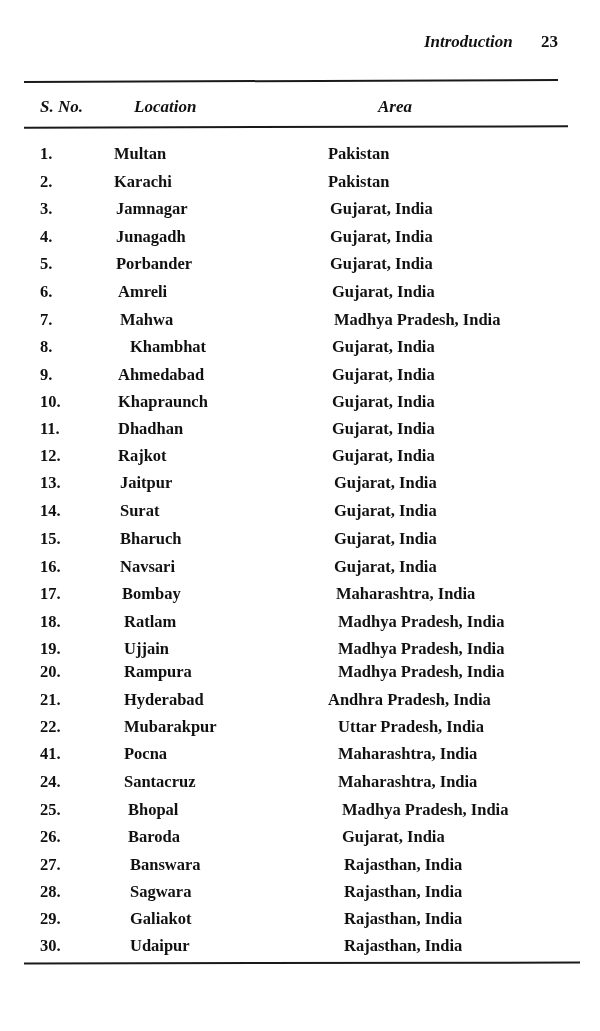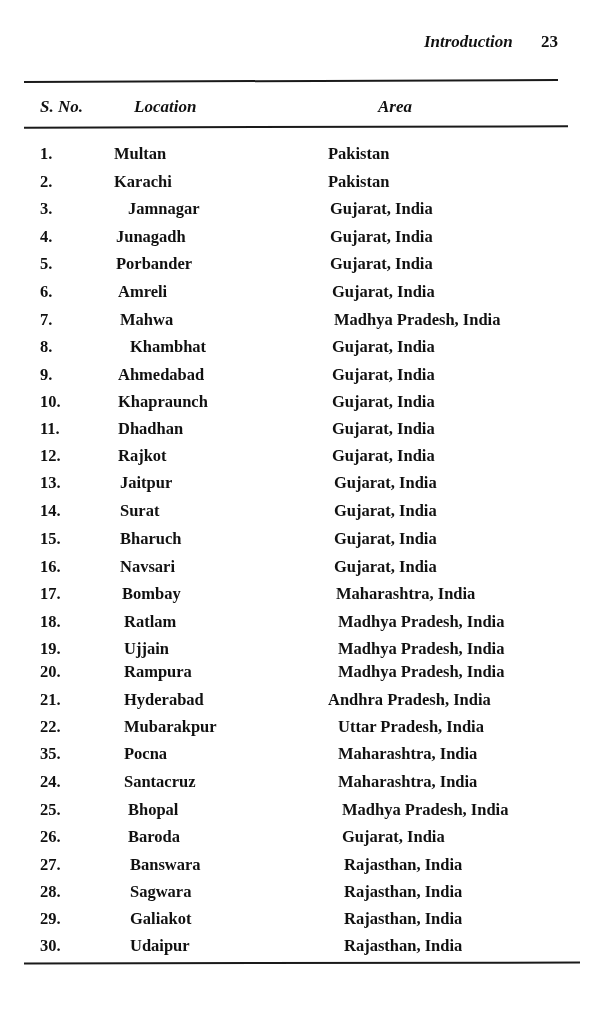--- a/index.html
+++ b/index.html
@@ -55,21 +55,21 @@
         <span class="loc" style="margin-left:0px">Multan</span>
         <span class="area" style="margin-left:0px">Pakistan</span>
       </div>
       <div class="row" style="top: 172px;">
         <span class="sno">2.</span>
         <span class="loc" style="margin-left:0px">Karachi</span>
         <span class="area" style="margin-left:0px">Pakistan</span>
       </div>
       <div class="row" style="top: 199px;">
         <span class="sno">3.</span>
-        <span class="loc" style="margin-left:14px">Jamnagar</span>
+        <span class="loc" style="margin-left:2px">Jamnagar</span>
         <span class="area" style="margin-left:2px">Gujarat, India</span>
       </div>
       <div class="row" style="top: 227px;">
         <span class="sno">4.</span>
         <span class="loc" style="margin-left:2px">Junagadh</span>
         <span class="area" style="margin-left:2px">Gujarat, India</span>
       </div>
       <div class="row" style="top: 254px;">
         <span class="sno">5.</span>
         <span class="loc" style="margin-left:2px">Porbander</span>
@@ -154,21 +154,21 @@
         <span class="sno">21.</span>
         <span class="loc" style="margin-left:10px">Hyderabad</span>
         <span class="area" style="margin-left:0">Andhra Pradesh, India</span>
       </div>
       <div class="row" style="top: 717px;">
         <span class="sno">22.</span>
         <span class="loc" style="margin-left:10px">Mubarakpur</span>
         <span class="area" style="margin-left:10px">Uttar Pradesh, India</span>
       </div>
       <div class="row" style="top: 744px;">
-        <span class="sno">35.</span>
+        <span class="sno">41.</span>
         <span class="loc" style="margin-left:10px">Pocna</span>
         <span class="area" style="margin-left:10px">Maharashtra, India</span>
       </div>
       <div class="row" style="top: 772px;">
         <span class="sno">24.</span>
         <span class="loc" style="margin-left:10px">Santacruz</span>
         <span class="area" style="margin-left:10px">Maharashtra, India</span>
       </div>
       <div class="row" style="top: 800px;">
         <span class="sno">25.</span>

